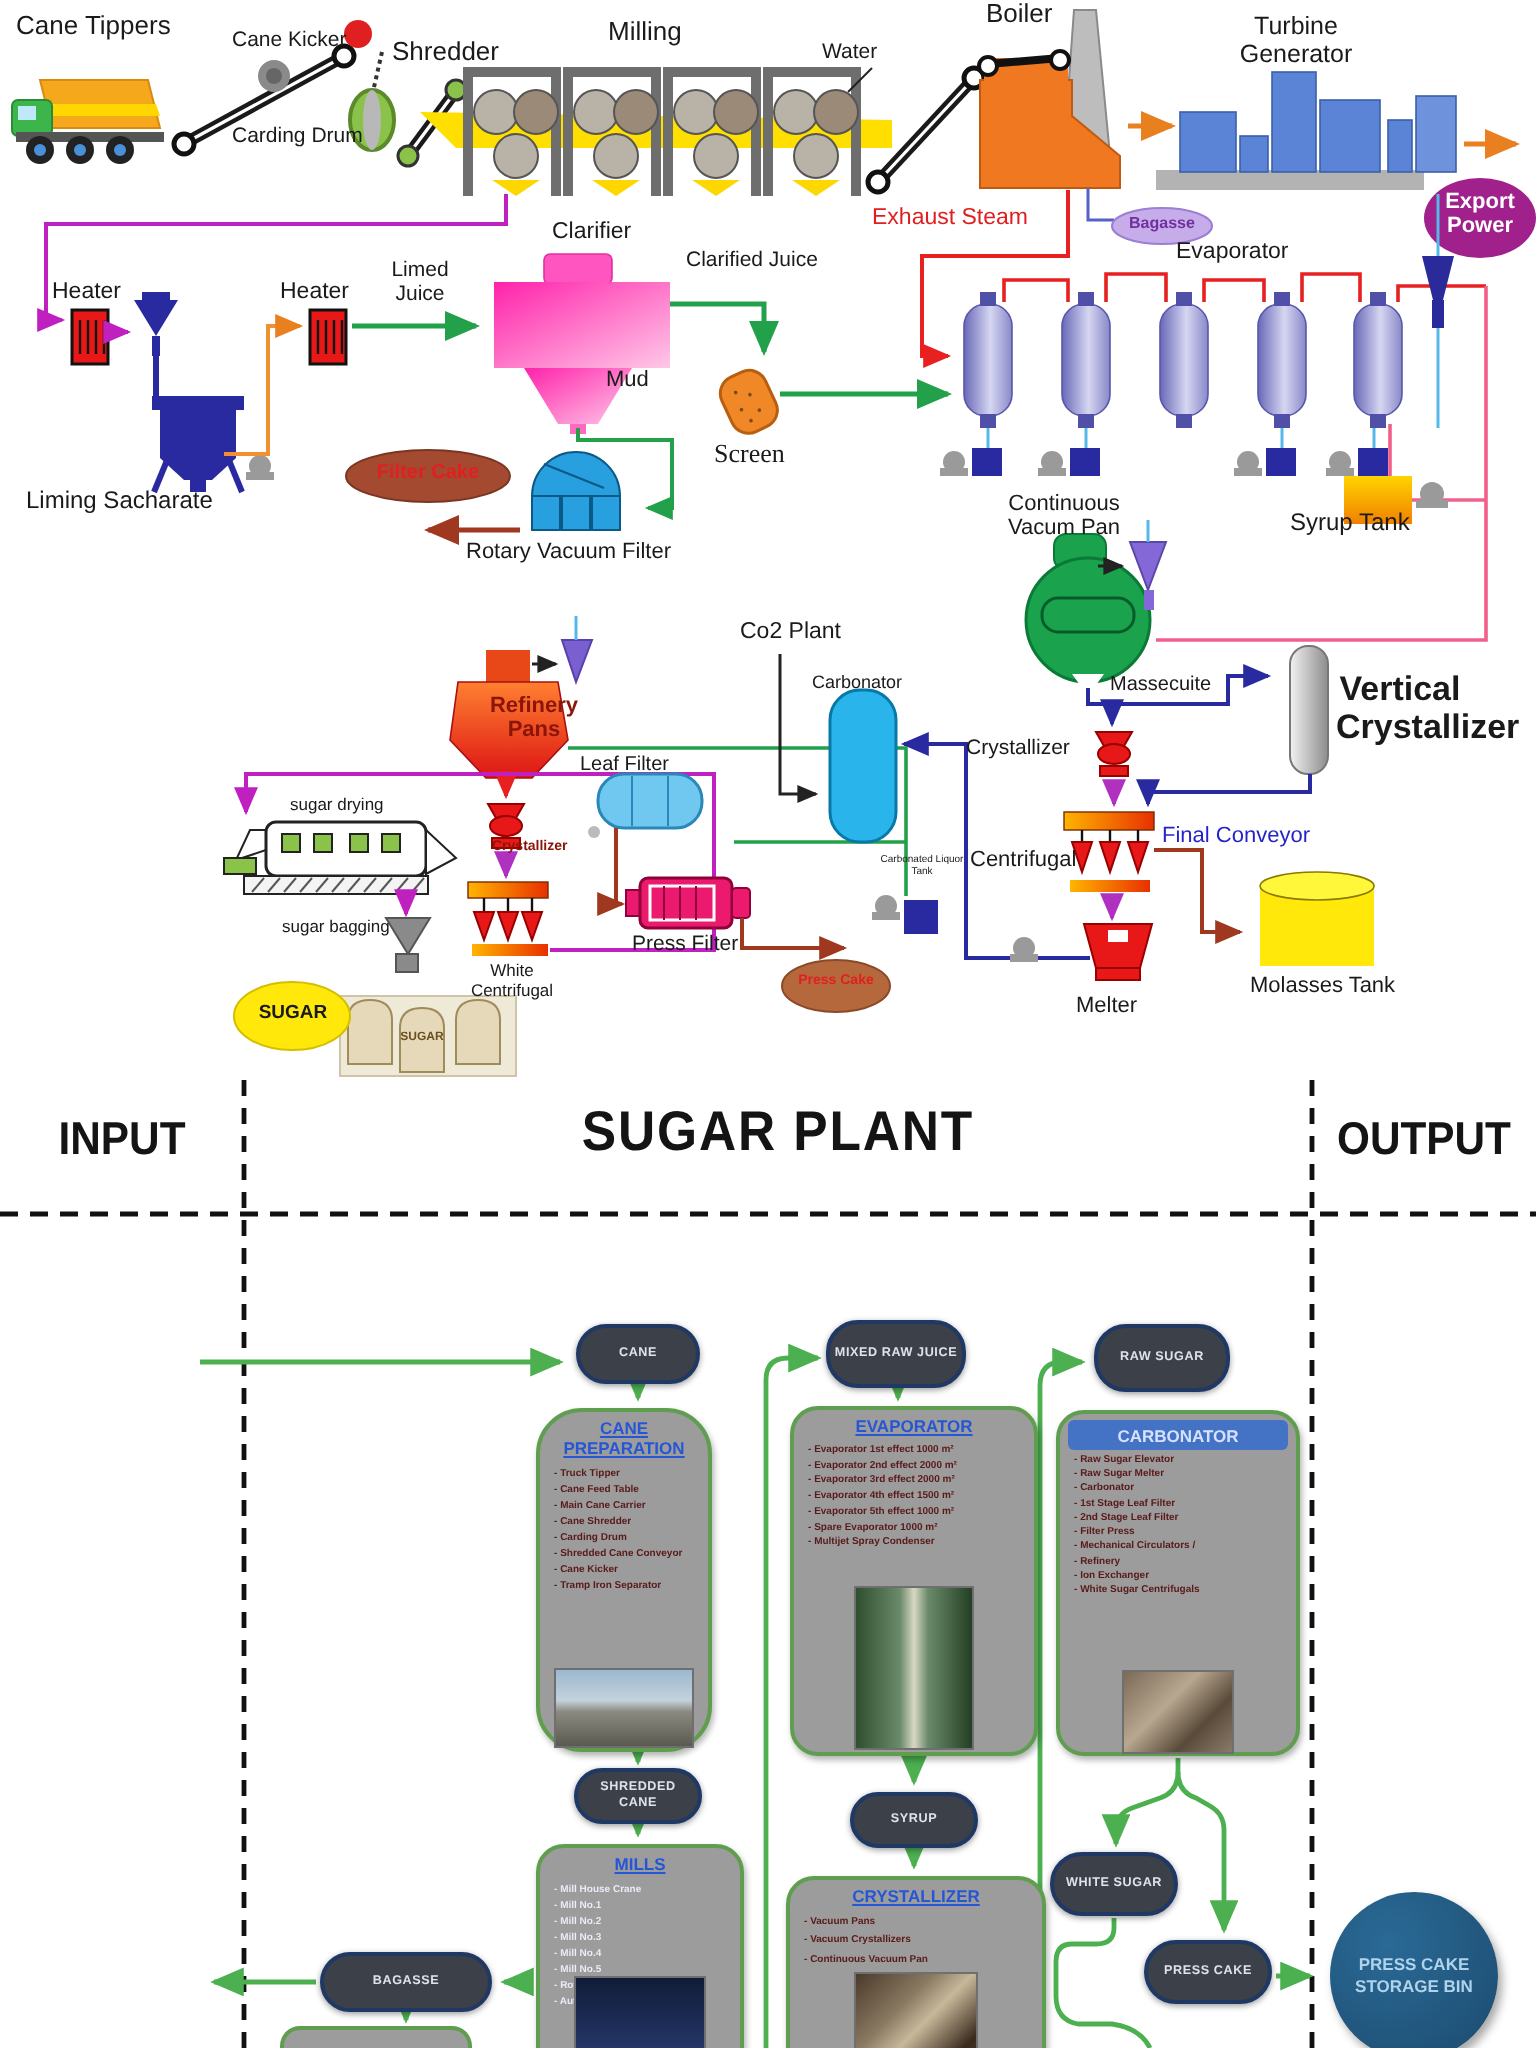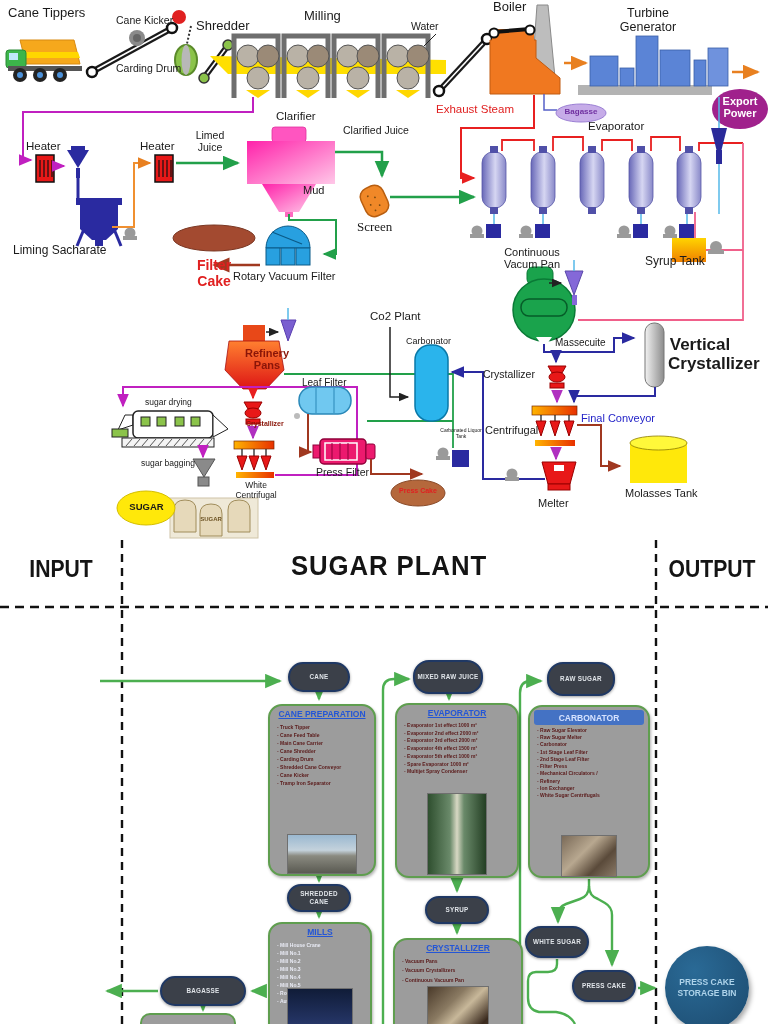--- a/index.html
+++ b/index.html
@@ -532,31 +532,31 @@
 <div class="lbl red" style="left:436px;top:103px;font-size:11.5px;">Exhaust Steam</div>
 <div class="lbl" style="left:588px;top:120px;font-size:11.5px;">Evaporator</div>
 <div class="lbl" style="left:276px;top:110px;font-size:11.5px;">Clarifier</div>
 <div class="lbl" style="left:343px;top:125px;">Clarified Juice</div>
 <div class="lbl c" style="left:187px;top:130px;width:46px;">Limed Juice</div>
 <div class="lbl" style="left:26px;top:140px;font-size:11.5px;">Heater</div>
 <div class="lbl" style="left:140px;top:140px;font-size:11.5px;">Heater</div>
 <div class="lbl" style="left:13px;top:244px;font-size:12px;">Liming Sacharate</div>
 <div class="lbl" style="left:303px;top:184px;font-size:11px;">Mud</div>
 <div class="lbl" style="left:357px;top:220px;font-size:13px;font-family:Liberation Serif, serif;">Screen</div>
-<div class="lbl c bold red" style="left:180px;top:231px;width:68px;font-size:14px;z-index:4;margin-top:27px;">Filter Cake</div>
+<div class="lbl c bold red" style="left:180px;top:231px;width:68px;font-size:10px;z-index:4;">Filter Cake</div>
 <div class="lbl" style="left:233px;top:270px;font-size:11px;">Rotary Vacuum Filter</div>
 <div class="lbl" style="left:645px;top:255px;font-size:12px;">Syrup Tank</div>
 <div class="lbl c" style="left:498px;top:246px;width:68px;font-size:11px;">Continuous Vacum Pan</div>
 <div class="lbl" style="left:370px;top:310px;font-size:11.5px;">Co2 Plant</div>
 <div class="lbl" style="left:406px;top:336px;font-size:9px;">Carbonator</div>
 <div class="lbl" style="left:555px;top:337px;font-size:10px;">Massecuite</div>
 <div class="lbl c bold" style="left:668px;top:335px;width:64px;font-size:17px;">Vertical Crystallizer</div>
 <div class="lbl" style="left:483px;top:369px;font-size:10.5px;">Crystallizer</div>
 <div class="lbl c maroon" style="left:227px;top:347px;width:56px;font-size:11px;z-index:4;">Refinery Pans</div>
-<div class="lbl" style="left:302px;top:377px;font-size:10px;">Leaf Filter</div>
+<div class="lbl" style="left:290px;top:377px;font-size:10px;">Leaf Filter</div>
 <div class="lbl" style="left:145px;top:398px;font-size:8.5px;">sugar drying</div>
 <div class="lbl maroon" style="left:234px;top:420px;font-size:7px;z-index:4;">Crystallizer</div>
 <div class="lbl" style="left:141px;top:459px;font-size:8.5px;">sugar bagging</div>
 <div class="lbl c" style="left:225px;top:481px;width:62px;font-size:8.5px;">White Centrifugal</div>
 <div class="lbl" style="left:316px;top:467px;">Press Filter</div>
 <div class="lbl c bold red" style="left:394px;top:487px;width:48px;font-size:7px;z-index:4;">Press Cake</div>
 <div class="lbl c" style="left:440px;top:428px;width:42px;font-size:5px;">Carbonated Liquor Tank</div>
 <div class="lbl" style="left:485px;top:424px;font-size:11px;">Centrifugal</div>
 <div class="lbl blue" style="left:581px;top:412px;font-size:11px;">Final Conveyor</div>
 <div class="lbl" style="left:538px;top:497px;font-size:11px;">Melter</div>
@@ -572,21 +572,21 @@
 
 <div class="pill" style="left:288px;top:662px;width:62px;height:30px;">CANE</div>
 <div class="pill" style="left:413px;top:660px;width:70px;height:34px;">MIXED RAW JUICE</div>
 <div class="pill" style="left:547px;top:662px;width:68px;height:34px;">RAW SUGAR</div>
 <div class="pill" style="left:287px;top:884px;width:64px;height:28px;">SHREDDED CANE</div>
 <div class="pill" style="left:425px;top:896px;width:64px;height:28px;">SYRUP</div>
 <div class="pill" style="left:160px;top:976px;width:86px;height:30px;">BAGASSE</div>
 <div class="pill" style="left:525px;top:926px;width:64px;height:32px;">WHITE SUGAR</div>
 <div class="pill" style="left:572px;top:970px;width:64px;height:32px;">PRESS CAKE</div>
 
-<div class="pbox" style="left:268px;top:704px;width:108px;height:172px;">
+<div class="pbox" style="left:268px;top:704px;width:88px;height:172px;border-radius:23px;">
   <div class="pbox-title">CANE PREPARATION</div>
   <ul class="pbox-list">
     <li>Truck Tipper</li>
         <li>Cane Feed Table</li>
     <li>Main Cane Carrier</li>
         <li>Cane Shredder</li>
     <li>Carding Drum</li>
         <li>Shredded Cane Conveyor</li>
     <li>Cane Kicker</li>
         <li>Tramp Iron Separator</li>

